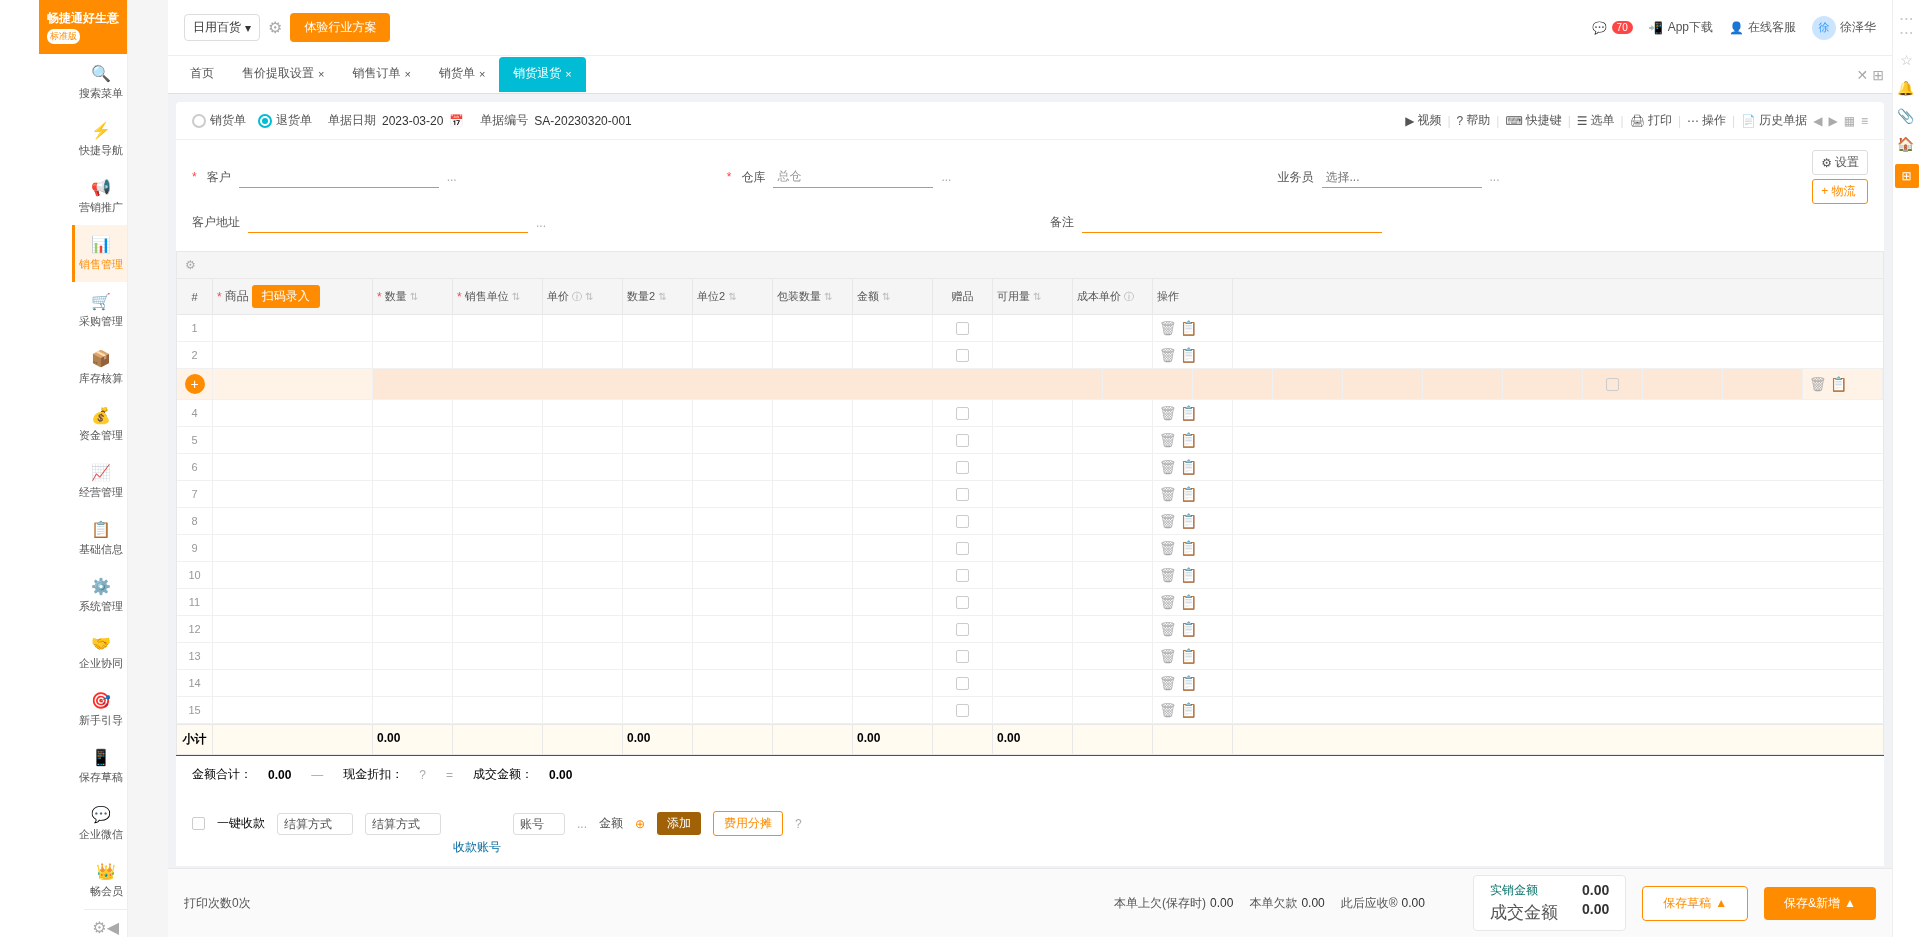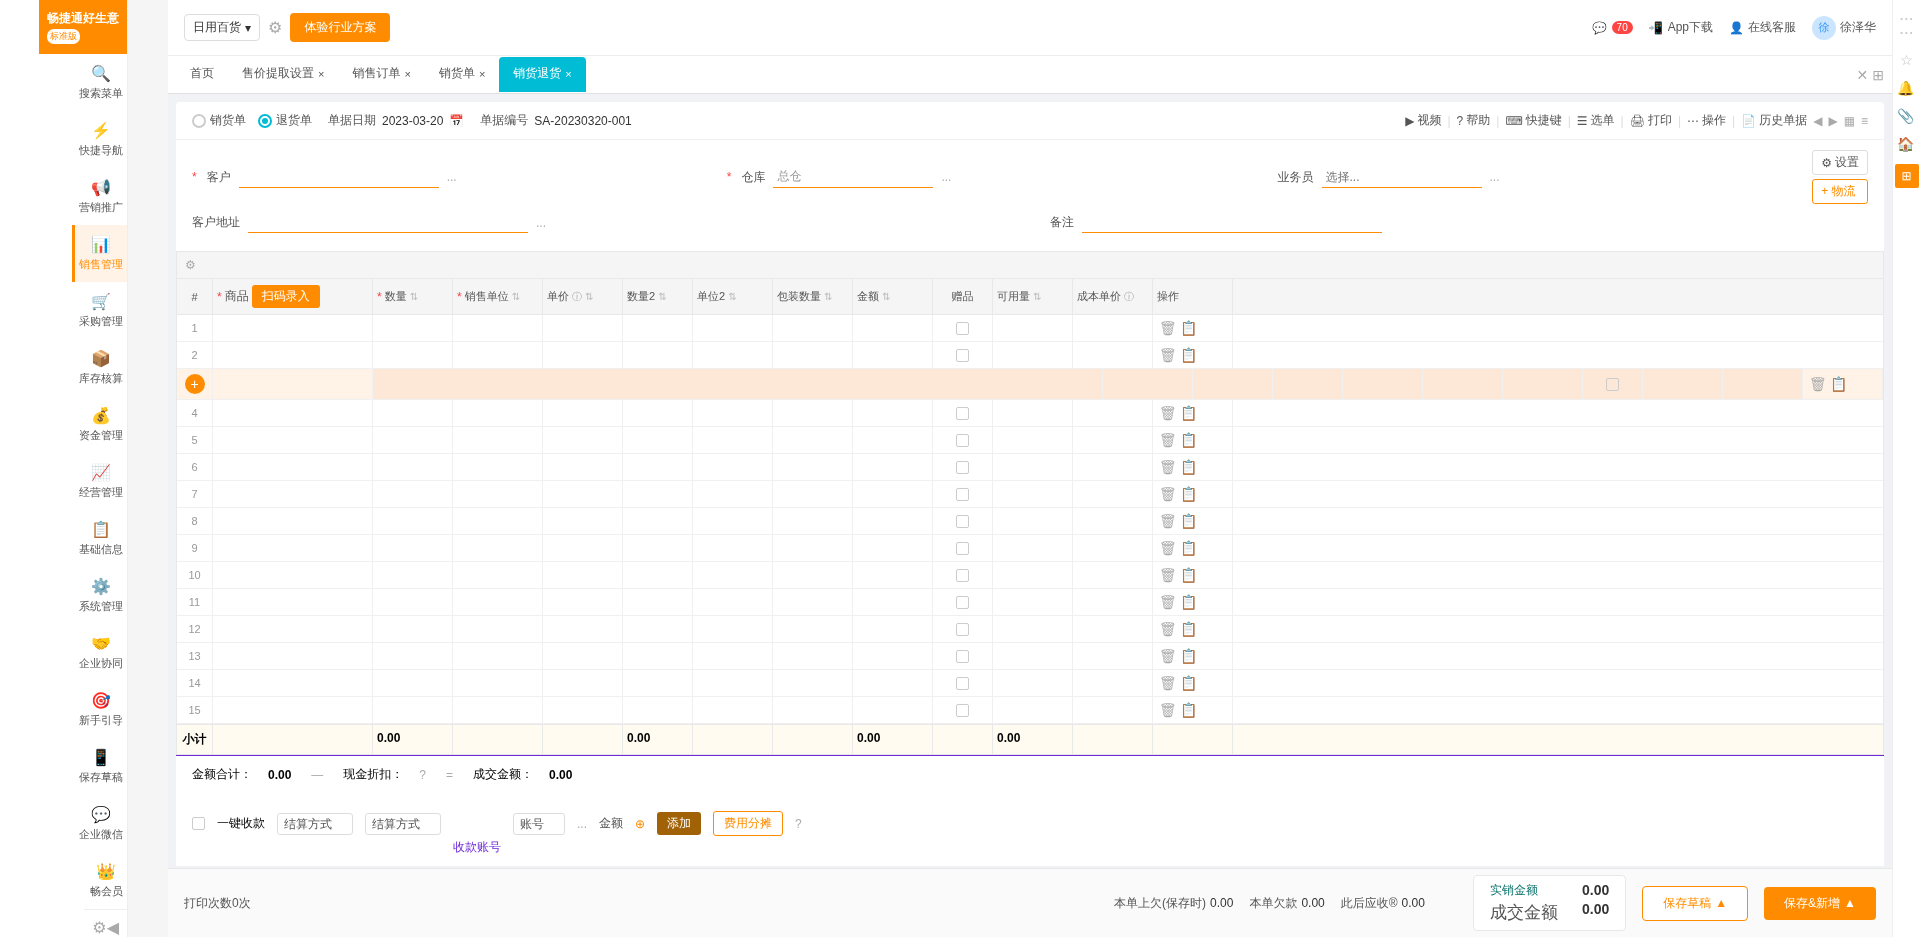--- a/index.html
+++ b/index.html
@@ -769,21 +769,21 @@
         </div>
         <div class="footer-row2">
           <span class="footer-checkbox"></span>
           <span>一键收款</span>
           <select class="footer-select">
             <option>结算方式</option>
           </select>
           <select class="footer-select">
             <option>结算方式</option>
           </select>
-          <span style="color:#6d28d9;margin-top:48px;">收款账号</span>
+          <span style="color:#0369a1;margin-top:48px;">收款账号</span>
           <select class="footer-select">
             <option>账号</option>
           </select>
           <span class="footer-dots">...</span>
           <span style="color:#555;">金额</span>
           <span style="color:#ff8c00;">⊕</span>
           <button class="footer-add-btn">添加</button>
           <button class="footer-split-btn">费用分摊</button>
           <span style="color:#aaa;cursor:pointer;">?</span>
         </div>

